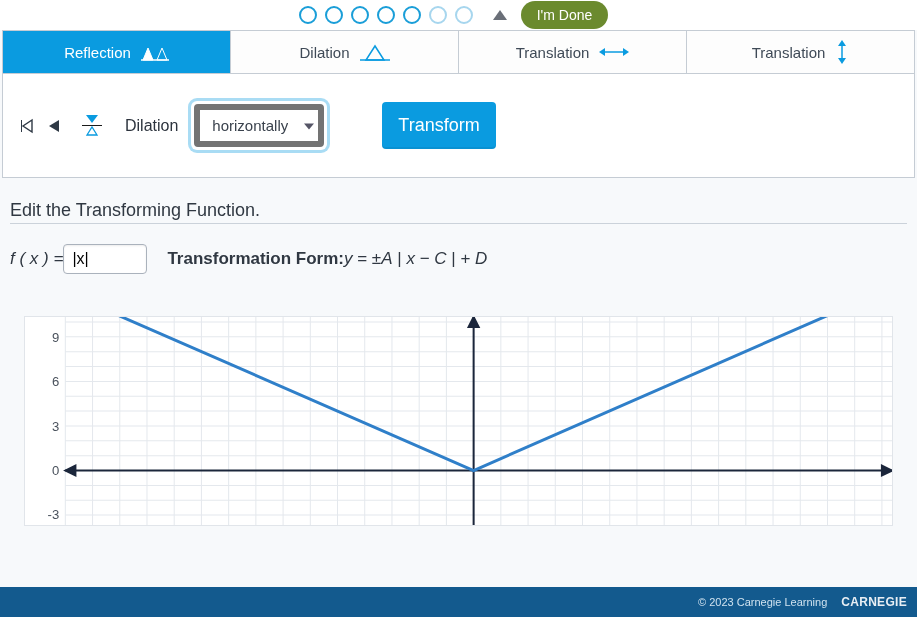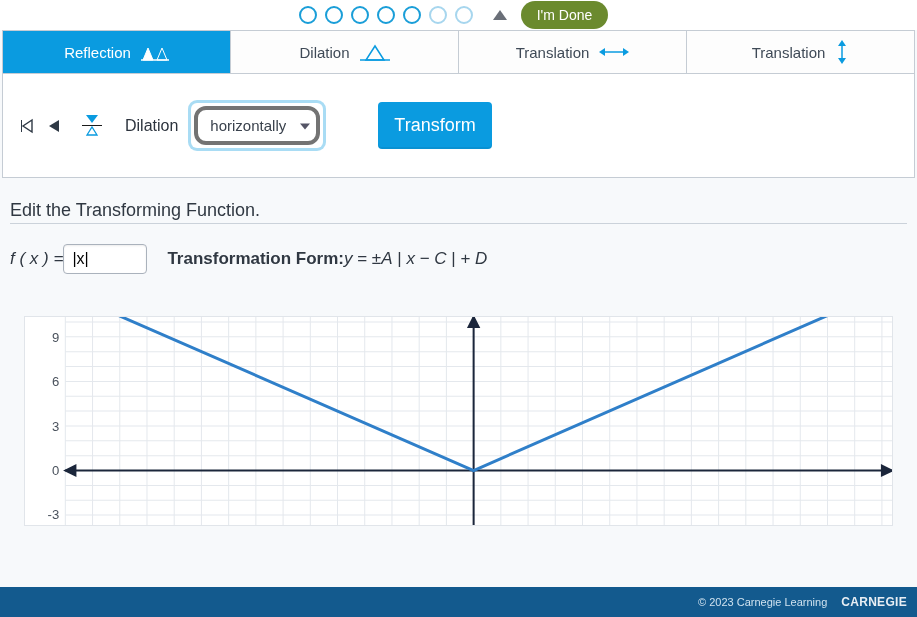--- a/index.html
+++ b/index.html
@@ -93,22 +93,22 @@
   .select-wrap {
     position: relative;
   }
   .select-wrap::before {
     content:""; position:absolute; inset:-3px; border-radius:6px;
     box-shadow: 0 0 0 3px rgba(10,155,224,0.35);
     pointer-events:none;
   }
   select.h-select {
     appearance: none;
-    border: 4px solid #737373;
-    border-radius: 12px;
+    border: 6px solid #737373;
+    border-radius: 4px;
     background: #fff;
     padding: 7px 30px 7px 12px;
     font-size: 15px;
     color: #3a424d;
     cursor: pointer;
   }
   .select-wrap::after {
     content: ""; position:absolute; right:10px; top:50%; transform: translateY(-40%);
     width:0;height:0;border-left:5px solid transparent;border-right:5px solid transparent;border-top:6px solid #556; pointer-events:none;
   }

